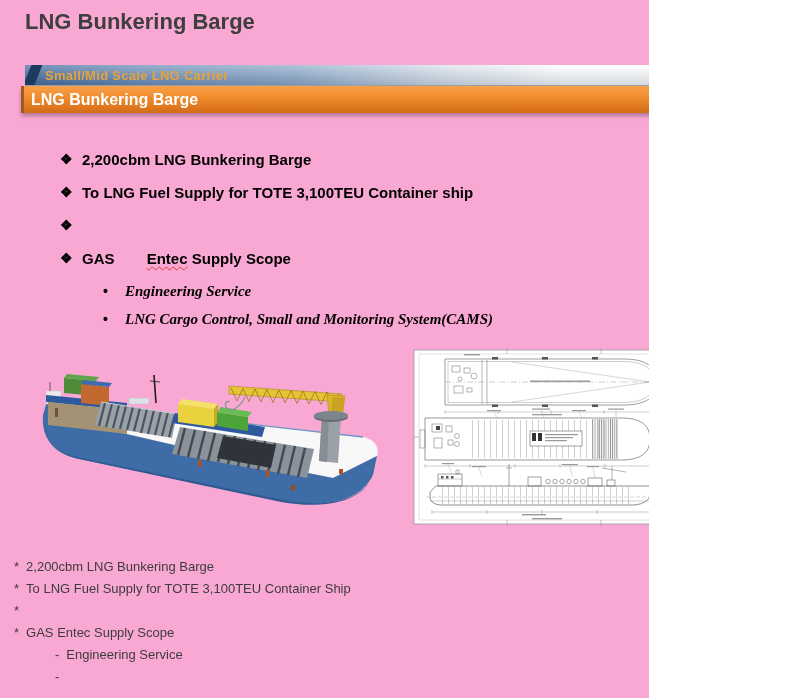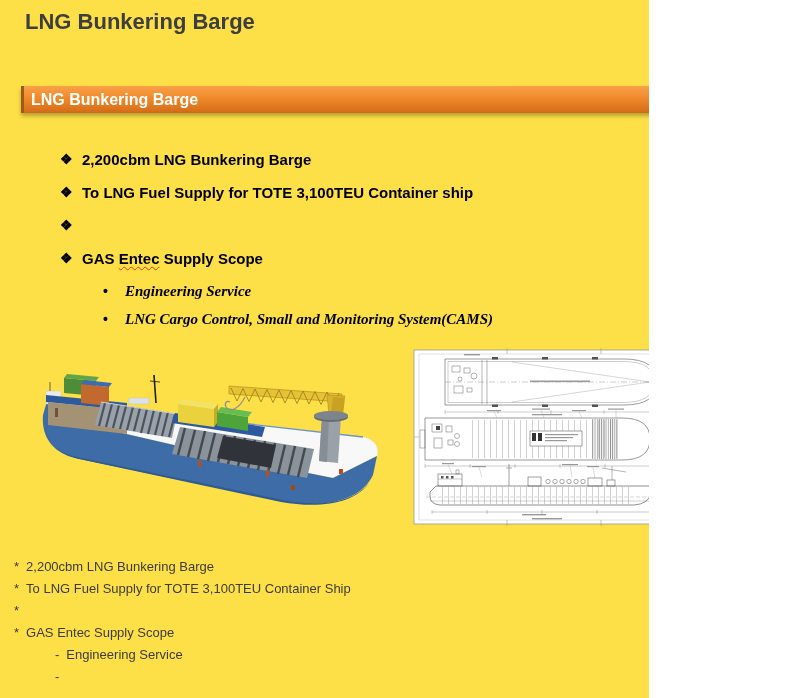--- a/index.html
+++ b/index.html
@@ -1,18 +1,18 @@
 <!DOCTYPE html>
 <html><head>
 <meta charset="utf-8">
 <style>
   * { box-sizing: border-box; }
   html,body { margin:0; padding:0; background:#ffffff; }
   .canvas {
-    position:relative; width:649px; height:698px; background:#fde047;
+    position:relative; width:649px; height:698px; background:#f9a8d4;
     font-family:"Liberation Sans", sans-serif; overflow:hidden;
   }
   .page-title {
     position:absolute; left:25px; top:8px; margin:0;
     font-size:22px; line-height:28px; font-weight:bold; color:#3e3e3e;
   }
   
   .banner-tab {
     position:absolute; left:25px; top:65px; width:743px; height:21px;
     overflow:hidden;
@@ -40,20 +40,21 @@
     font-size:16px; font-weight:bold; color:#ffffff;
   }
   
   .bullets { position:absolute; left:60px; top:151px; color:#000; }
   .bullet { display:flex; font-size:15px; font-weight:bold; line-height:17px; margin-bottom:16px; }
   .bullet .marker { width:22px; font-size:14px; flex:none; }
   .entec {
     text-decoration-line:underline; text-decoration-style:wavy;
     text-decoration-color:#e03c31; text-decoration-thickness:1px;
     text-underline-offset:2px;
+    margin-left:28px;
   }
   .subbullets { margin-left:43px; }
   .subbullet { display:flex; font-size:15px; line-height:16px; margin-bottom:12px; }
   .subbullet .marker { width:22px; font-weight:bold; font-size:14px; flex:none; }
   .subbullet .text { font-family:"Liberation Serif", serif; font-weight:bold; font-style:italic; }
   
   .fig-barge   { position:absolute; left:33px;  top:357px; width:362px; height:170px; }
   .fig-drawing { position:absolute; left:412px; top:346px; width:378px; height:182px; }
   
   .footnotes { position:absolute; left:14px; top:556px; font-size:13px; color:#3c3c3c; }
@@ -61,20 +62,24 @@
   .fn-line .fn-marker { margin-right:7px; flex:none; }
   .fn-line.indent { padding-left:41px; }
 </style>
 </head>
 <body>
 
 <div class="canvas">
 
   <h1 class="page-title">LNG Bunkering Barge</h1>
 
+  <div class="banner-tab">
+    <span class="tab-edge"></span>
+    <span class="tab-label">Small/Mid Scale LNG Carrier</span>
+  </div>
   <div class="banner-bar">
     <span class="bar-label">LNG Bunkering Barge</span>
   </div>
 
   <div class="bullets">
     <div class="bullet">
       <span class="marker">❖</span>
       <span class="text">2,200cbm LNG Bunkering Barge</span>
     </div>
     <div class="bullet">

